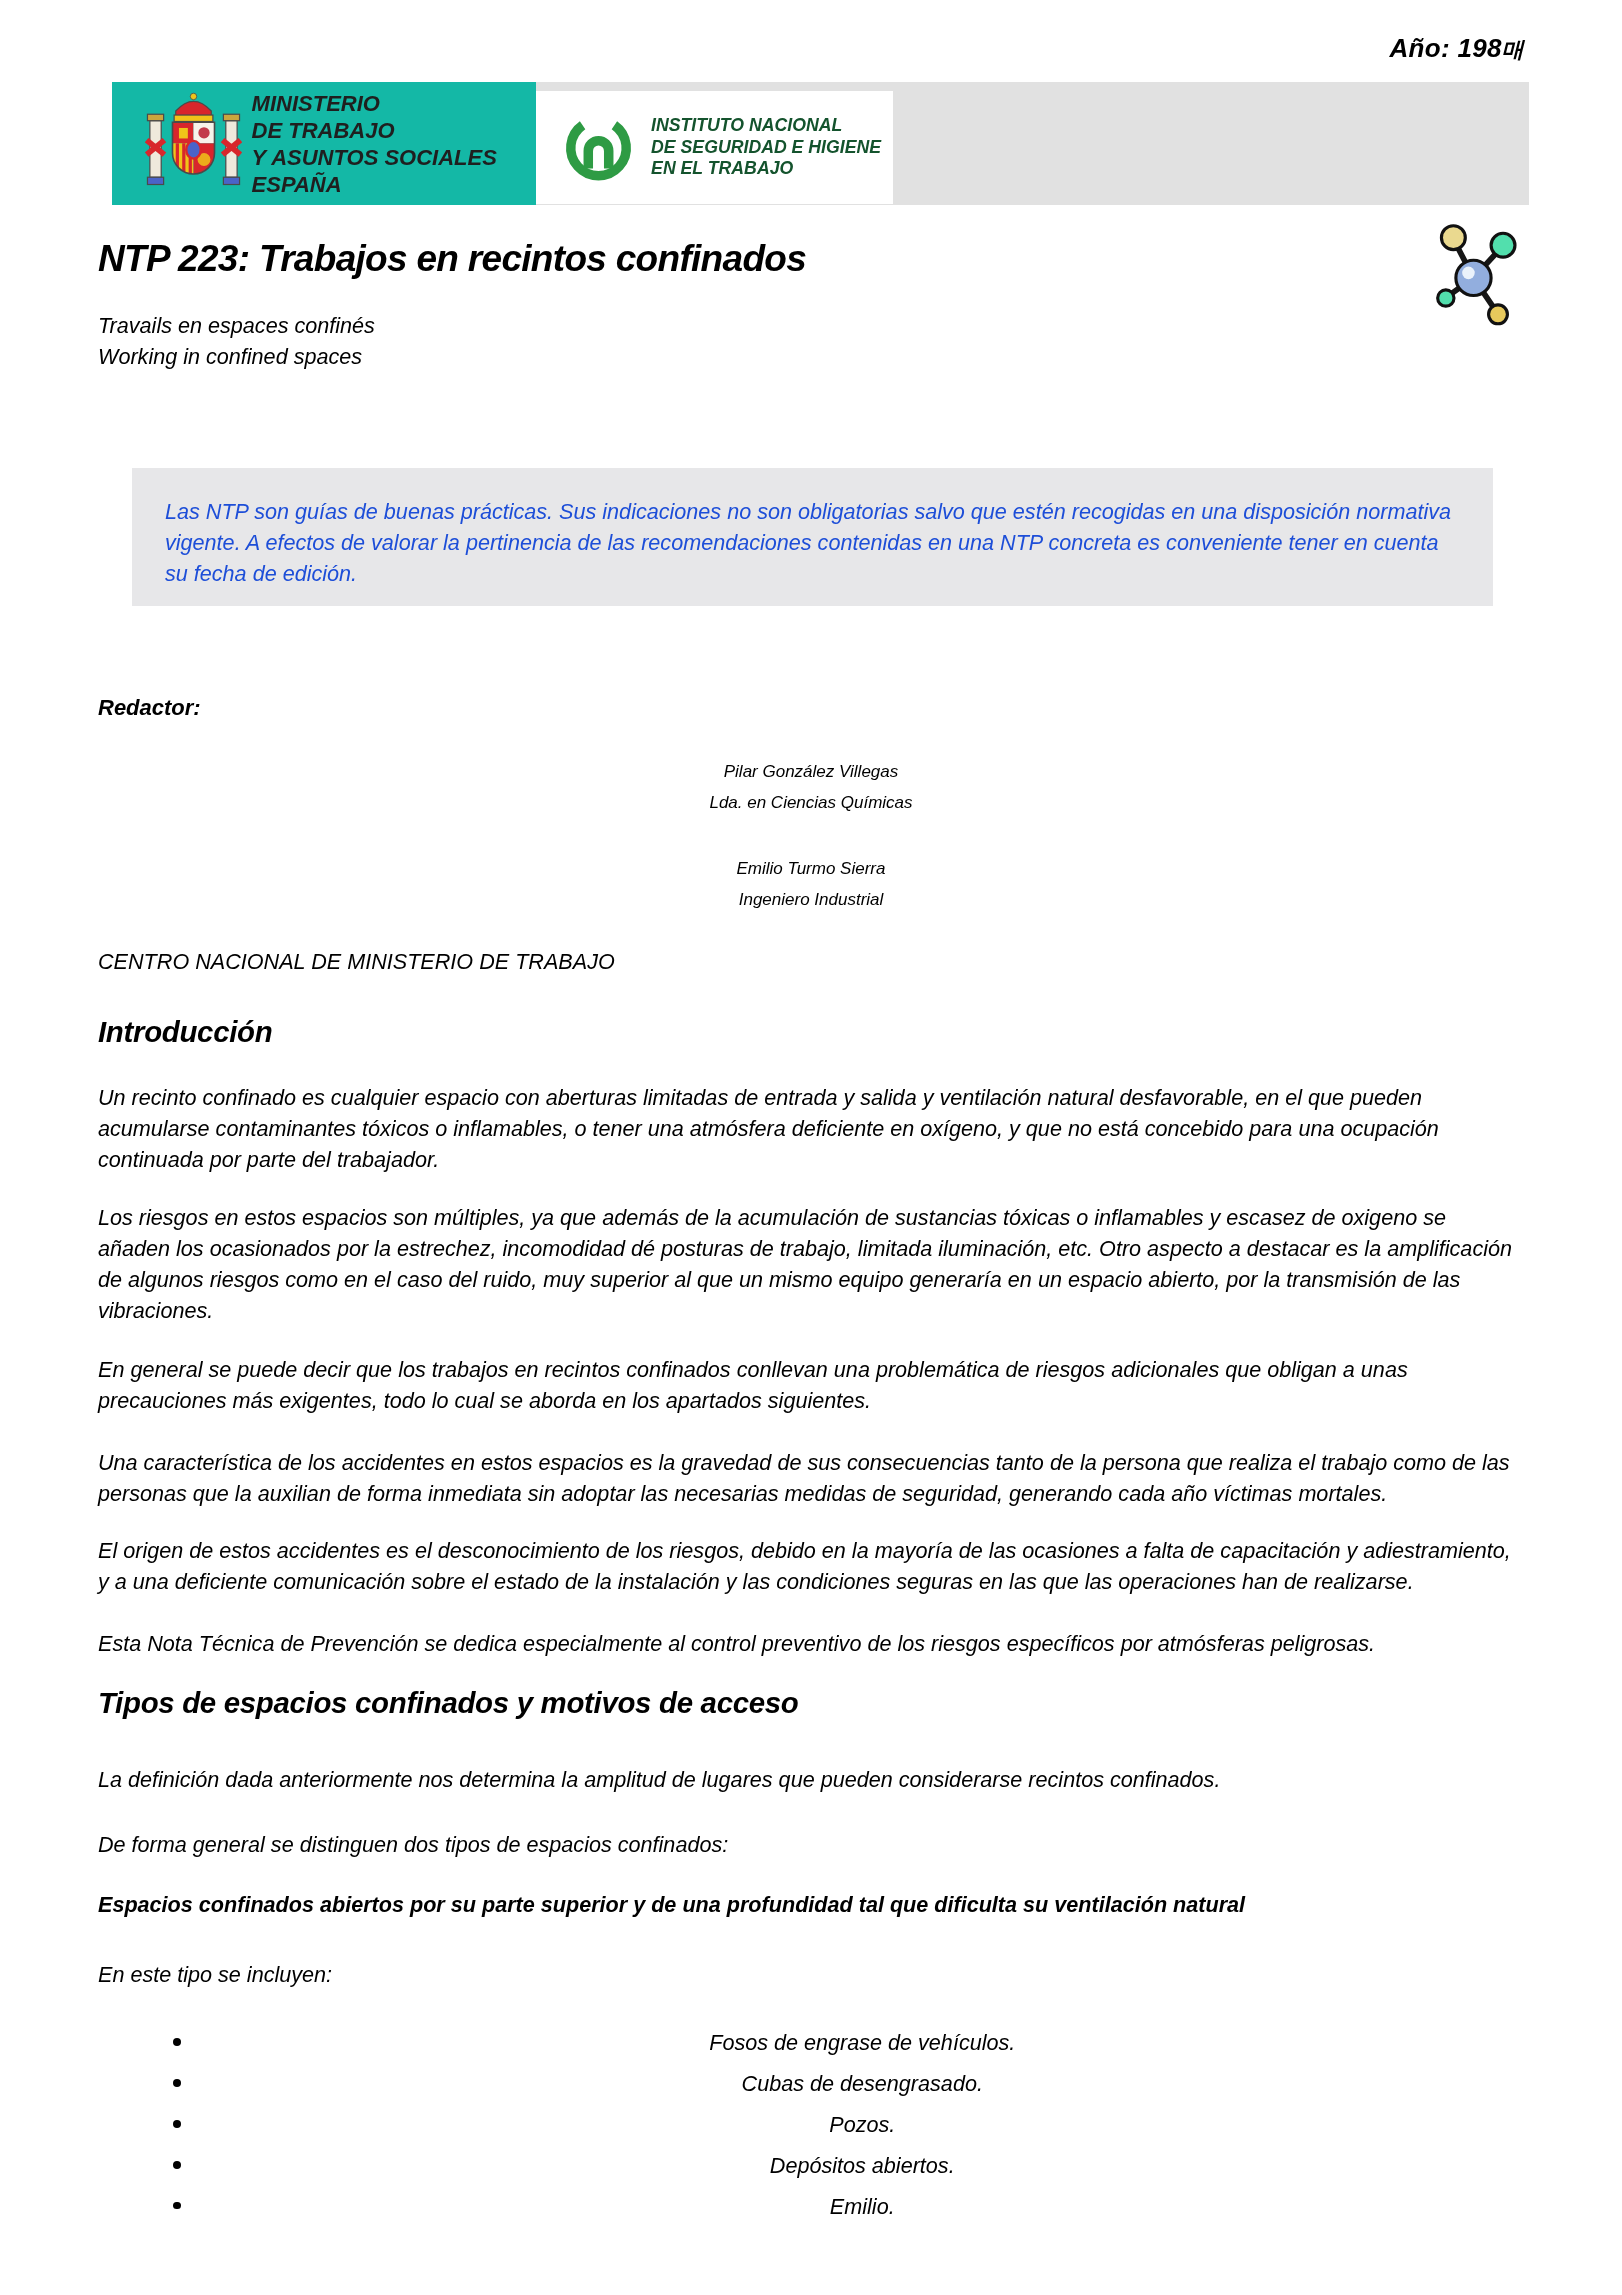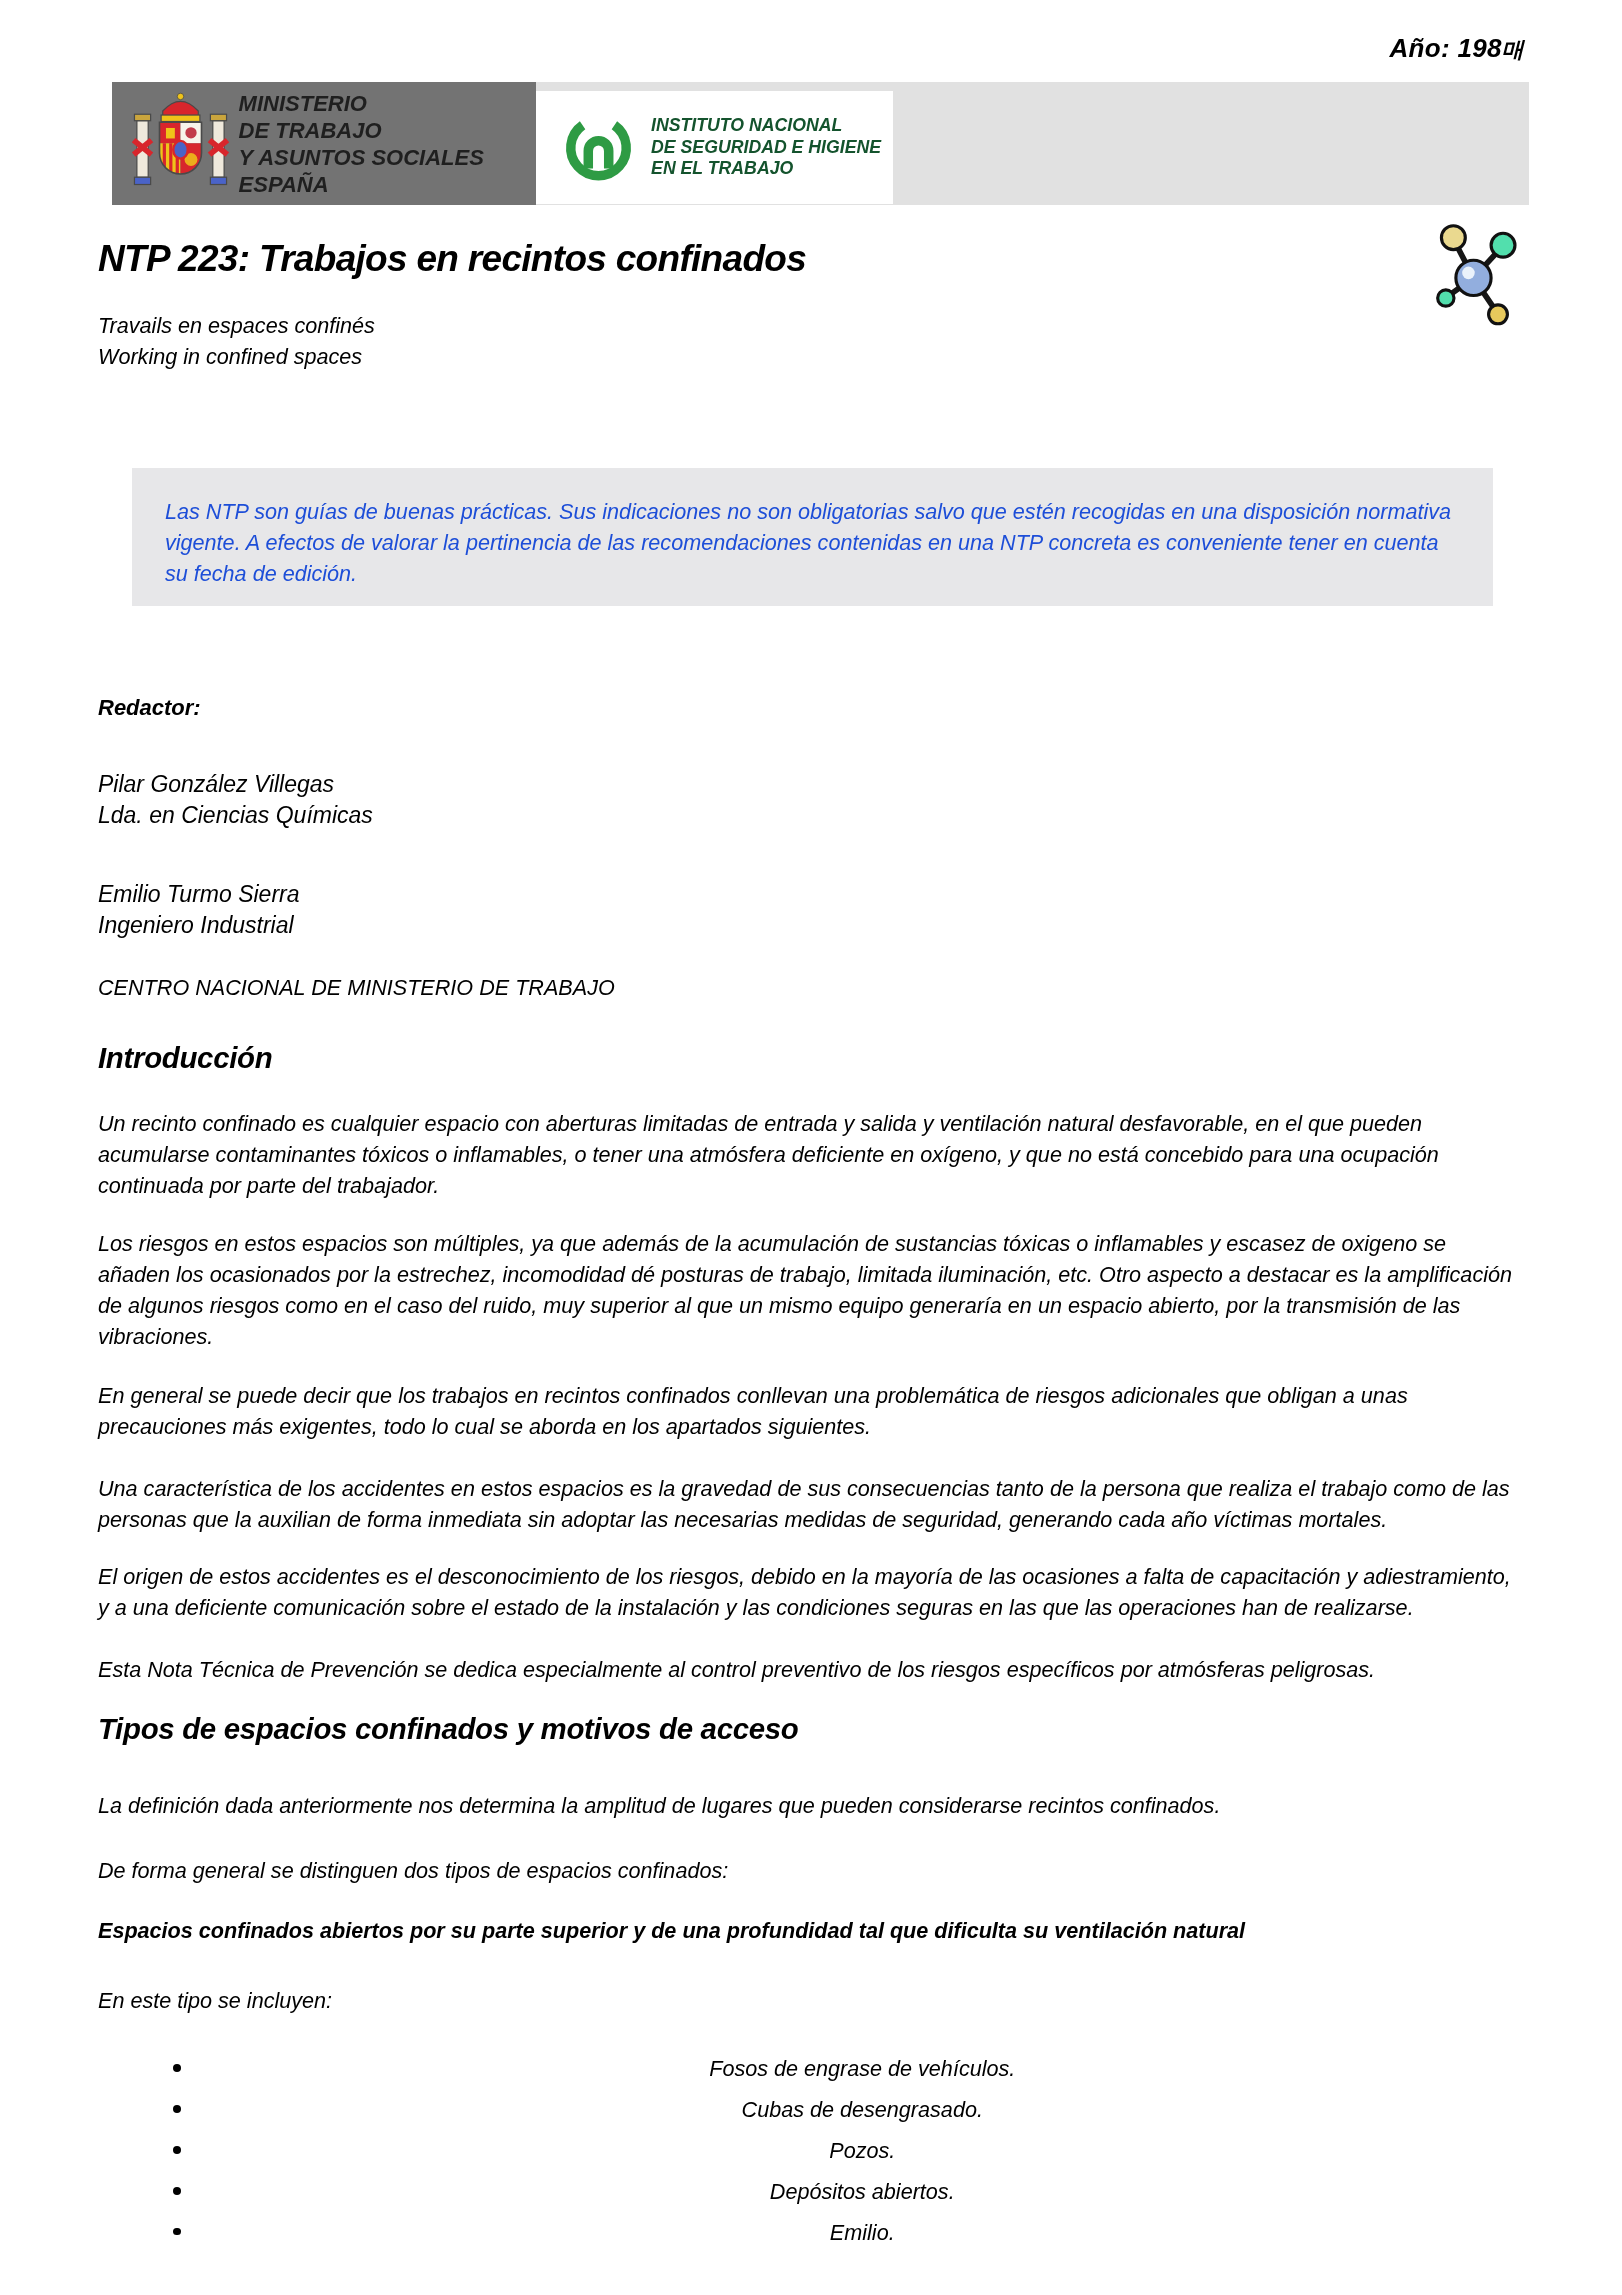--- a/index.html
+++ b/index.html
@@ -6,36 +6,36 @@
   .page{
     position:relative;width:1618px;height:2295px;background:#ffffff;
     font-family:"Liberation Sans",sans-serif;color:#000;overflow:hidden;font-style:italic;
   }
   .content{padding-left:98px;padding-right:94px;box-sizing:border-box;}
 
   .year{padding-top:33px;text-align:right;font-size:26px;font-weight:bold;letter-spacing:0.3px;}
   .year .glyph{font-size:22px;}
 
   .strip{margin-top:17px;margin-left:14.4px;width:1417px;height:123px;background:#e1e1e1;display:flex;align-items:flex-start;}
-  .min-logo{flex:none;width:424px;height:123px;background:#737373;display:flex;align-items:center;gap:9.2px;padding-left:20px;box-sizing:border-box;}
+  .min-logo{flex:none;width:424px;height:123px;background:#14b8a6;display:flex;align-items:center;gap:9.2px;padding-left:33px;box-sizing:border-box;}
   .min-text{font-weight:bold;font-size:22px;line-height:27px;color:#1f1f1f;}
   .insht-logo{flex:none;width:357px;height:113px;margin-top:9.2px;background:#ffffff;display:flex;align-items:center;gap:15.7px;padding-left:26px;box-sizing:border-box;}
   .insht-text{font-weight:bold;font-size:17.7px;line-height:21.6px;color:#14532d;}
 
   h1{margin:33px 0 0 0;font-size:37px;line-height:42px;font-weight:bold;letter-spacing:-0.7px;}
   .molecule{position:absolute;top:220px;right:98px;}
 
   .subtitles{margin-top:30px;font-size:21.6px;line-height:31px;}
 
   .disclaimer{margin-top:96px;margin-left:34px;margin-right:31px;background:#e7e7e9;color:#1d4ed8;
     padding:27.5px 33px 17px 33px;font-size:21.6px;line-height:31px;}
 
   .redactor{margin-top:89px;}
   .redactor-label{font-weight:bold;font-size:22px;line-height:26px;}
-  .person{margin-top:48px;font-size:23px;line-height:31px;}
+  .person{margin-top:35px;font-size:17px;line-height:31px;text-align:center;}
   .center-line{margin-top:31px;font-size:21.6px;line-height:31px;}
 
   h2{margin:0;font-size:29.4px;line-height:34px;font-weight:bold;letter-spacing:-0.3px;}
   p{margin:0;font-size:21.6px;line-height:31px;}
   .b{font-weight:bold;}
   .mt40{margin-top:26px;}.mt42{margin-top:27.5px;}.mt45{margin-top:29.4px;}
   .mt48{margin-top:31px;}.mt50{margin-top:33px;}.mt52{margin-top:34px;}
   .mt58{margin-top:38px;}.mt60{margin-top:39px;}.mt68{margin-top:44px;}
 
   ul.bullets{margin:37px 0 0 0;padding:0 0 0 75px;list-style:none;text-align:center;}

